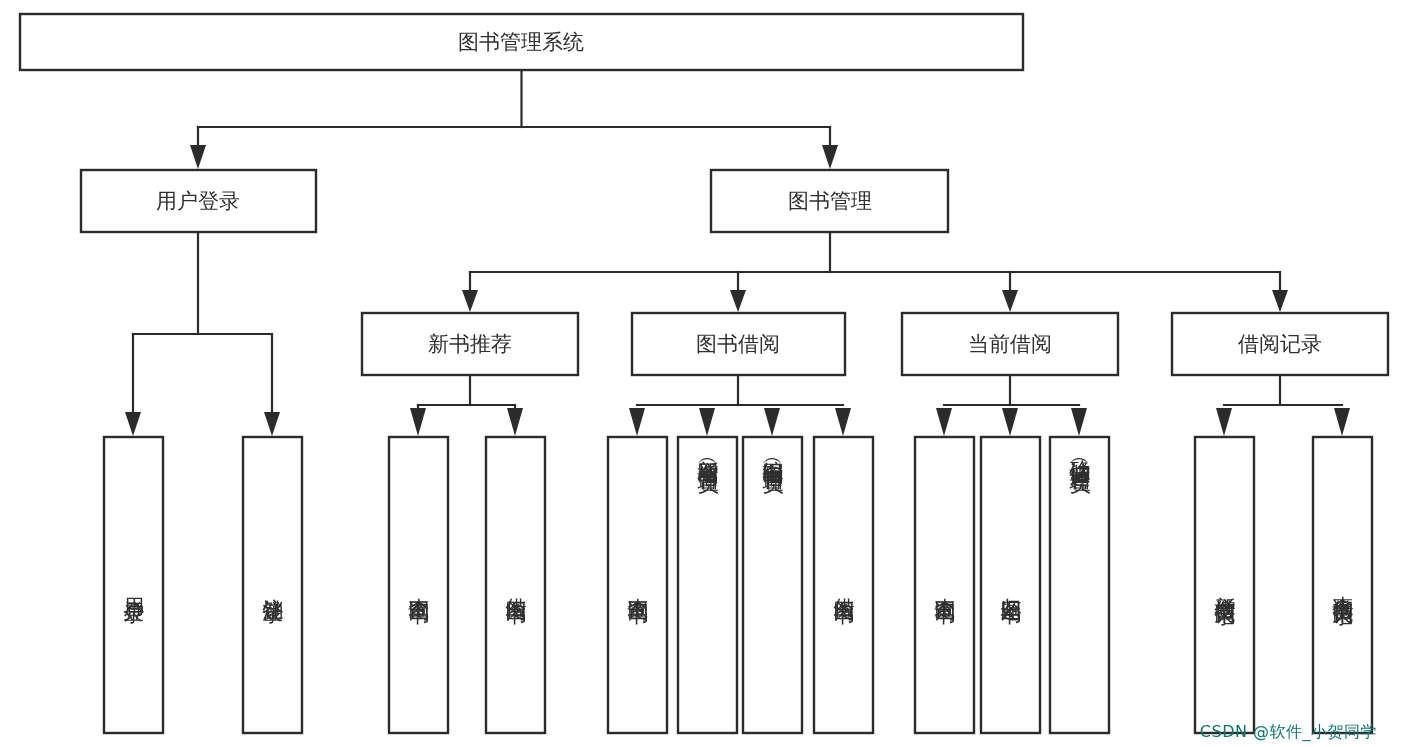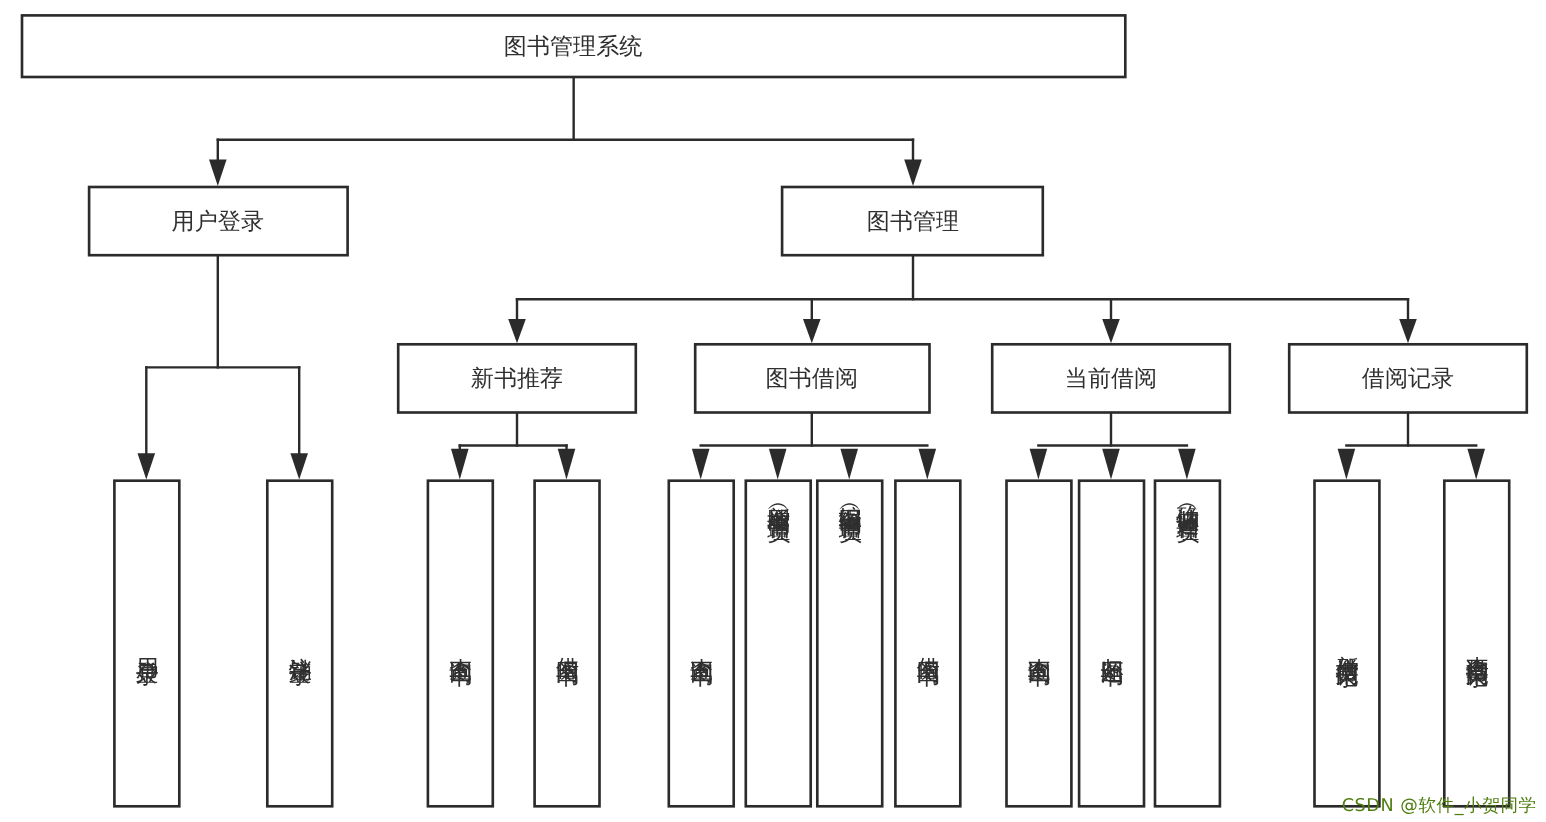--- a/index.html
+++ b/index.html
@@ -59,25 +59,25 @@
     letter-spacing: 2px;
     display: flex;
     align-items: center;
     justify-content: center;
     white-space: nowrap;
     pointer-events: none;
     user-select: none;
   }
   .watermark {
     position: absolute;
-    right: 8px;
+    right: 28px;
     bottom: 4px;
     font-family: "DejaVu Sans", "Liberation Sans", sans-serif;
     font-size: 16px;
-    color: #4d7c0f;
+    color: #0f766e;
     letter-spacing: 0.5px;
     white-space: nowrap;
     user-select: none;
   }
 </style>
 </head>
 <body>
 
 <div id="diagram-root">
 

